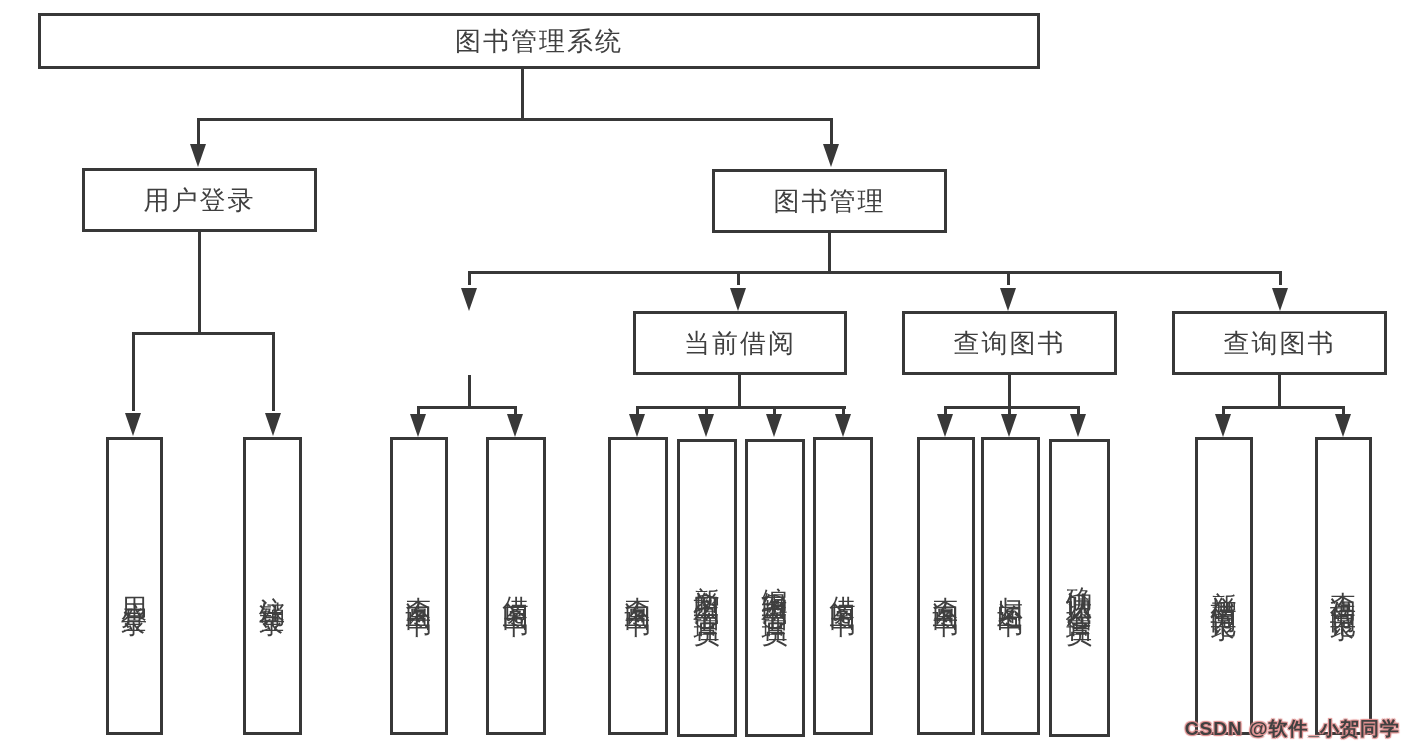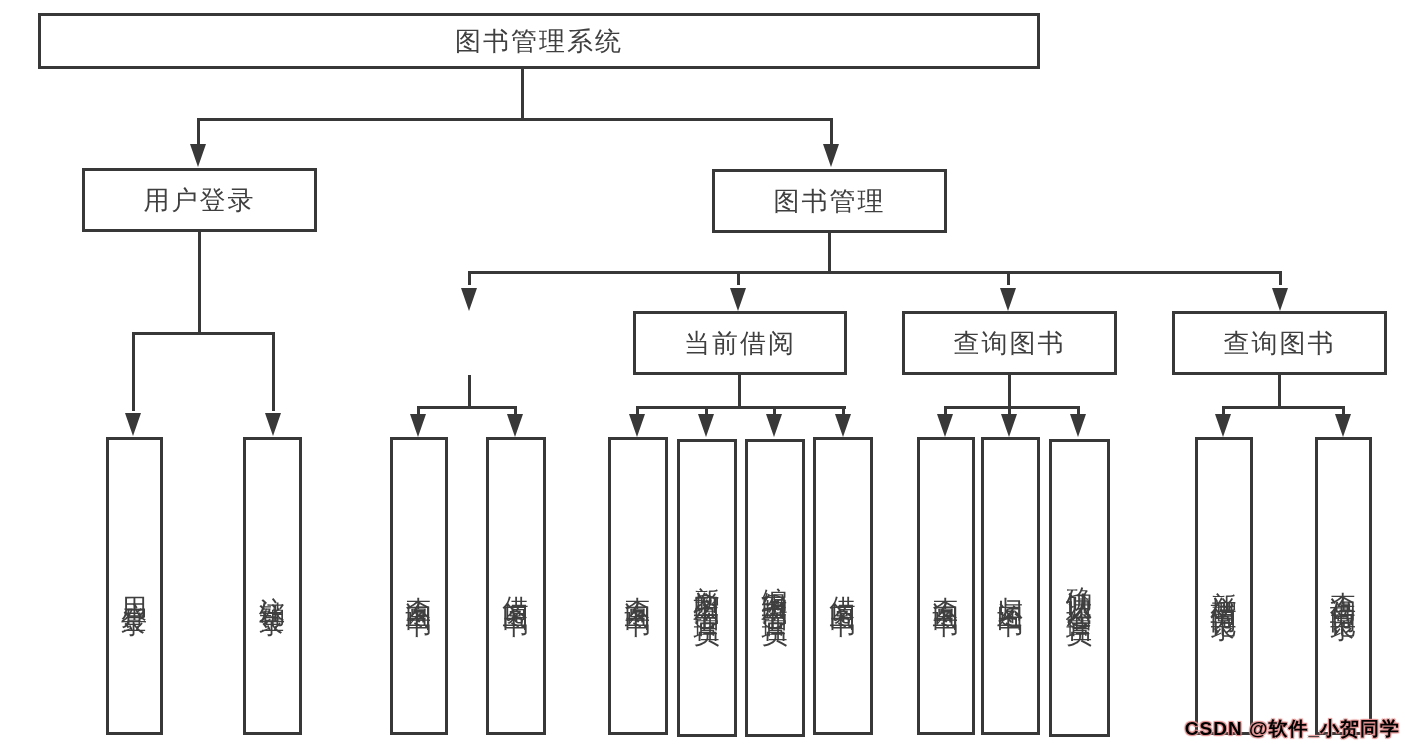--- a/index.html
+++ b/index.html
@@ -47,21 +47,21 @@
     border-left:8px solid transparent;
     border-right:8px solid transparent;
     border-top:23px solid var(--line);
   }
   .watermark{
     position:absolute;
     top:716px;right:5px;
     font-size:19px;
     font-weight:bold;
     letter-spacing:1px;
-    color:#000000;
+    color:#404040;
     text-shadow:
       1px 1px 1px var(--watermark),
       -1px -1px 1px var(--watermark),
       1px -1px 1px var(--watermark),
       -1px 1px 1px var(--watermark);
     white-space:nowrap;
   }
 </style>
 </head>
 <body>

